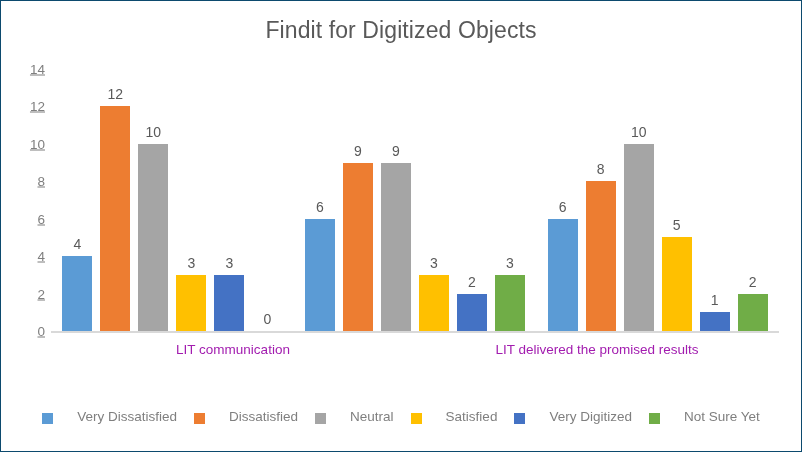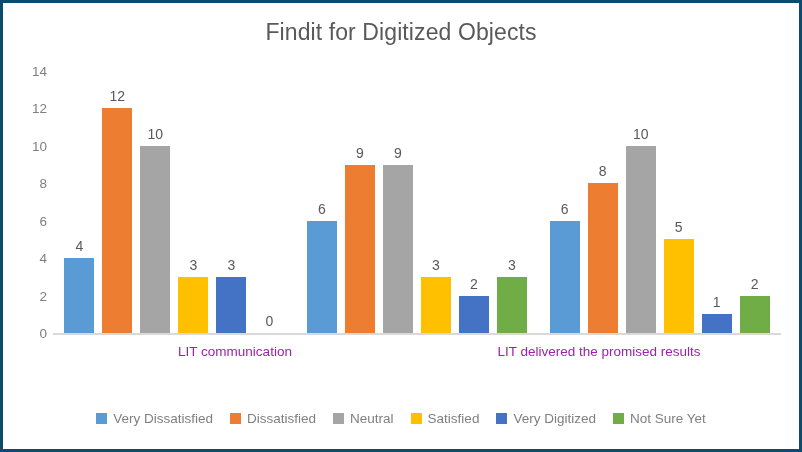--- a/index.html
+++ b/index.html
@@ -10,21 +10,21 @@
   body {
     width: 802px; height: 452px;
     font-family: "Liberation Sans", sans-serif;
     overflow: hidden;
   }
 
   #chart-frame {
     position: relative;
     width: 802px; height: 452px;
     background: #ffffff;
-    border: 3px solid #0c4a6e;
+    border: 1px solid #0c4a6e;
   }
 
   
   #chart-title {
     position: absolute;
     left: 0; right: 0; top: 16px;
     text-align: center;
     font-size: 23px;
     color: #595959;
     font-weight: 400;
@@ -41,20 +41,21 @@
     height: 262px;
   }
   .y-tick {
     position: absolute;
     right: 0;
     transform: translateY(-50%);
     font-size: 13.5px;
     color: #7f7f7f;
     text-align: right;
     white-space: nowrap;
+    text-decoration: underline;
   }
 
   
   #axis-line {
     position: absolute;
     left: 50px;
     top: 330px;
     width: 728px;
     height: 2px;
     background: #d9d9d9;
@@ -127,22 +128,22 @@
     top: 408px;
     display: flex;
     flex-direction: row;
     justify-content: center;
     align-items: center;
     gap: 17px;
   }
   .legend-item {
     display: flex;
     flex-direction: row;
-    align-items: center;
-    gap: 6px;
+    align-items: flex-end;
+    gap: 24px;
     white-space: nowrap;
   }
   .legend-swatch {
     width: 11px; height: 11px;
     display: block;
     flex: 0 0 auto;
   }
   .legend-label {
     font-size: 13.5px;
     color: #7f7f7f;

